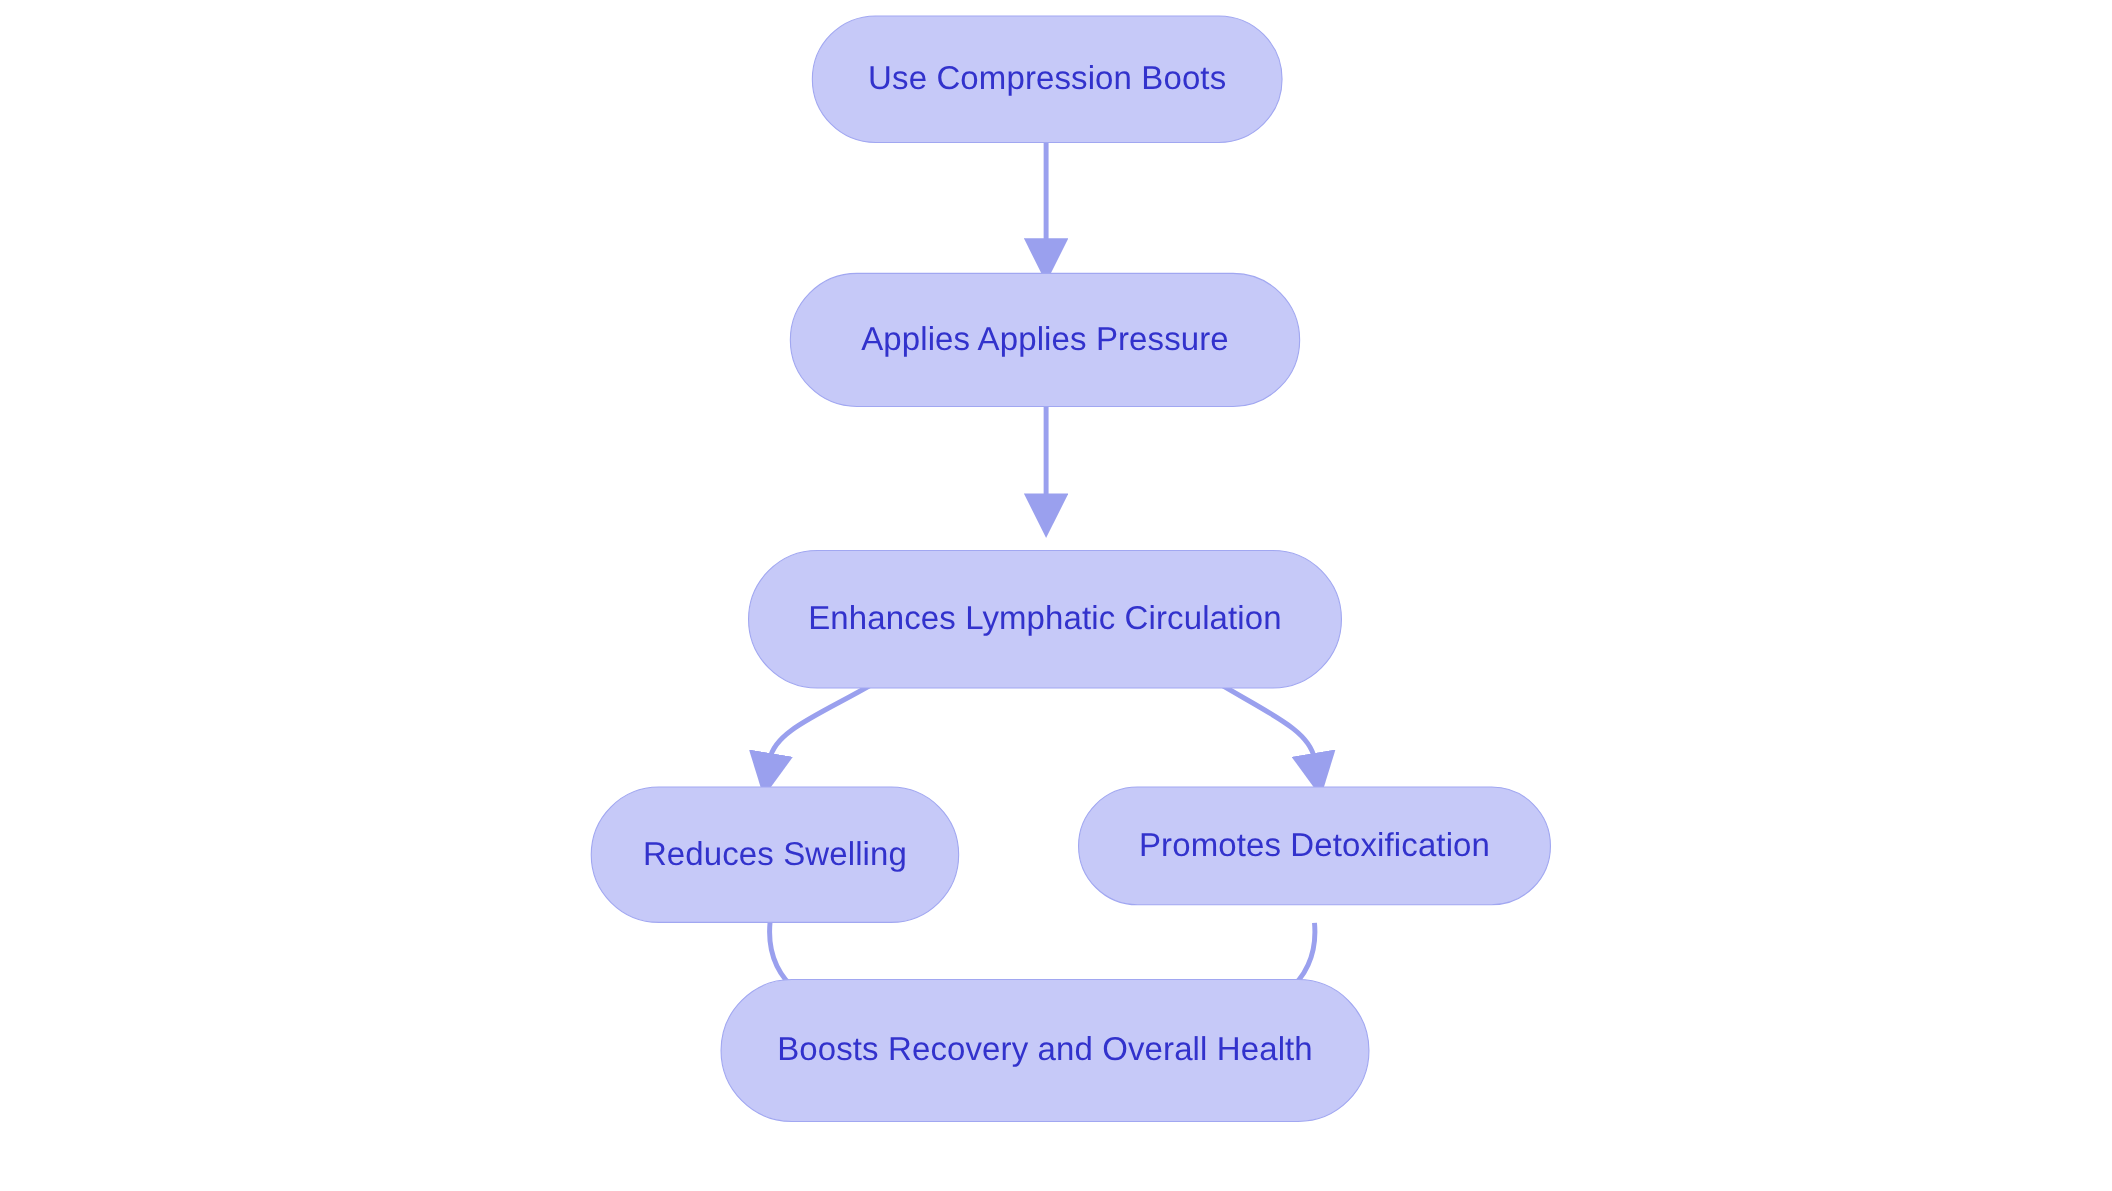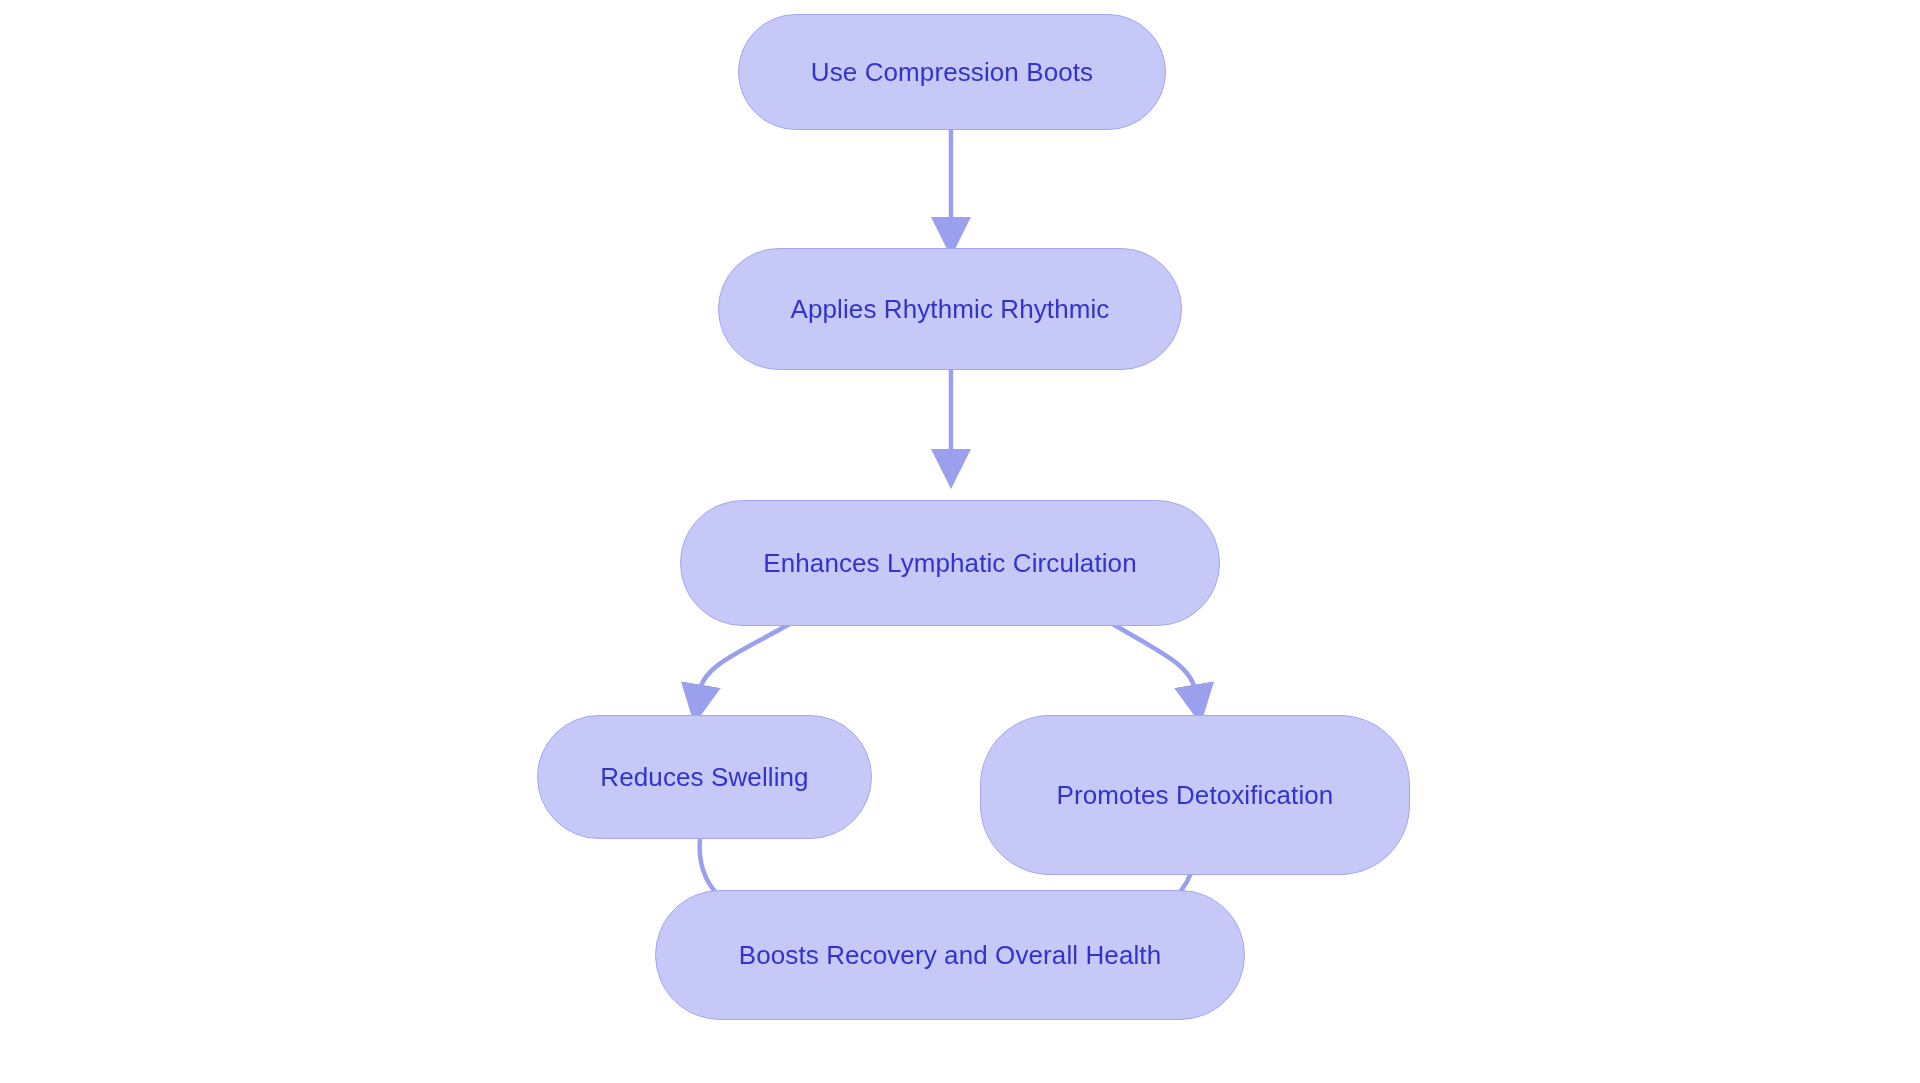--- a/index.html
+++ b/index.html
@@ -39,21 +39,21 @@
     border-radius: 70px;
     color: #3232cc;
     font-size: 30px;
     font-weight: 400;
     letter-spacing: 0.1px;
     white-space: nowrap;
     line-height: 1;
   }
   .node-label {
     color: #3232cc;
-    font-size: 26px;
+    font-size: 30px;
     white-space: nowrap;
   }
 </style>
 </head>
 <body>
 
 <div id="canvas">
 
   <svg id="edge-layer" viewBox="0 0 1920 1083" width="1920" height="1083" xmlns="http://www.w3.org/2000/svg">
     <defs>
@@ -73,32 +73,32 @@
     <path d="M 700 839 C 695 895, 740 920, 800 933" fill="none" stroke="#9aa0ee" stroke-width="4.5" marker-end="url(#arrowhead)"></path>
 
     <path d="M 1195 839 C 1200 895, 1155 920, 1098 933" fill="none" stroke="#9aa0ee" stroke-width="4.5" marker-end="url(#arrowhead)"></path>
   </svg>
 
   <div class="node" style="left:738px; top:14px; width:428px; height:116px;">
     <span class="node-label">Use Compression Boots</span>
   </div>
 
   <div class="node" style="left:718px; top:248px; width:464px; height:122px;">
-    <span class="node-label">Applies Rhythmic Rhythmic</span>
+    <span class="node-label">Applies Applies Pressure</span>
   </div>
 
   <div class="node" style="left:680px; top:500px; width:540px; height:126px;">
     <span class="node-label">Enhances Lymphatic Circulation</span>
   </div>
 
   <div class="node" style="left:537px; top:715px; width:335px; height:124px;">
     <span class="node-label">Reduces Swelling</span>
   </div>
 
-  <div class="node" style="left:980px; top:715px; width:430px; height:160px;">
+  <div class="node" style="left:980px; top:715px; width:430px; height:108px;">
     <span class="node-label">Promotes Detoxification</span>
   </div>
 
   <div class="node" style="left:655px; top:890px; width:590px; height:130px;">
     <span class="node-label">Boosts Recovery and Overall Health</span>
   </div>
 
 </div>
 
 </body></html>

